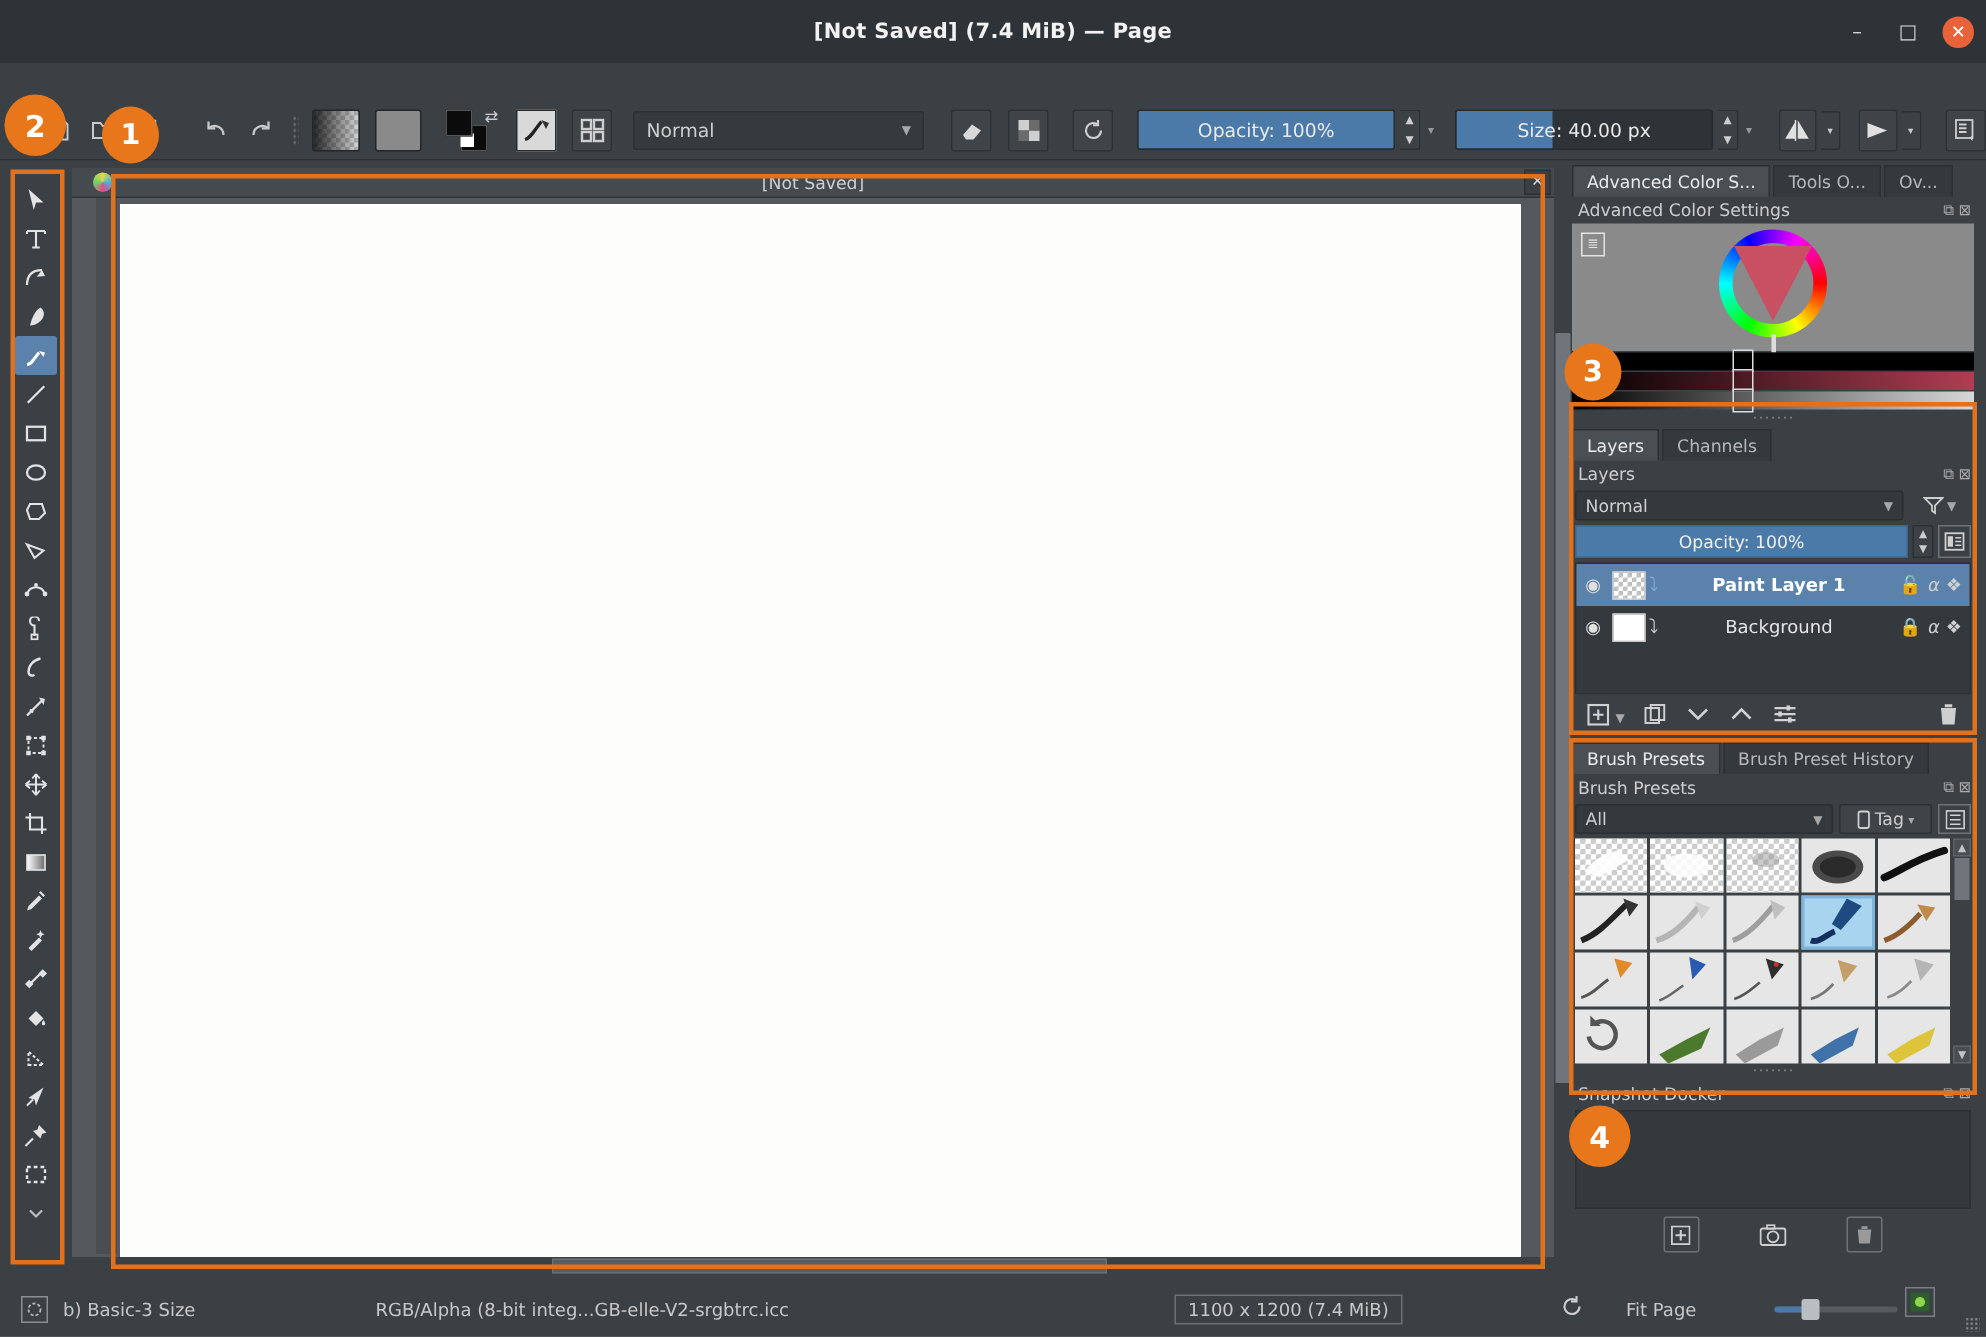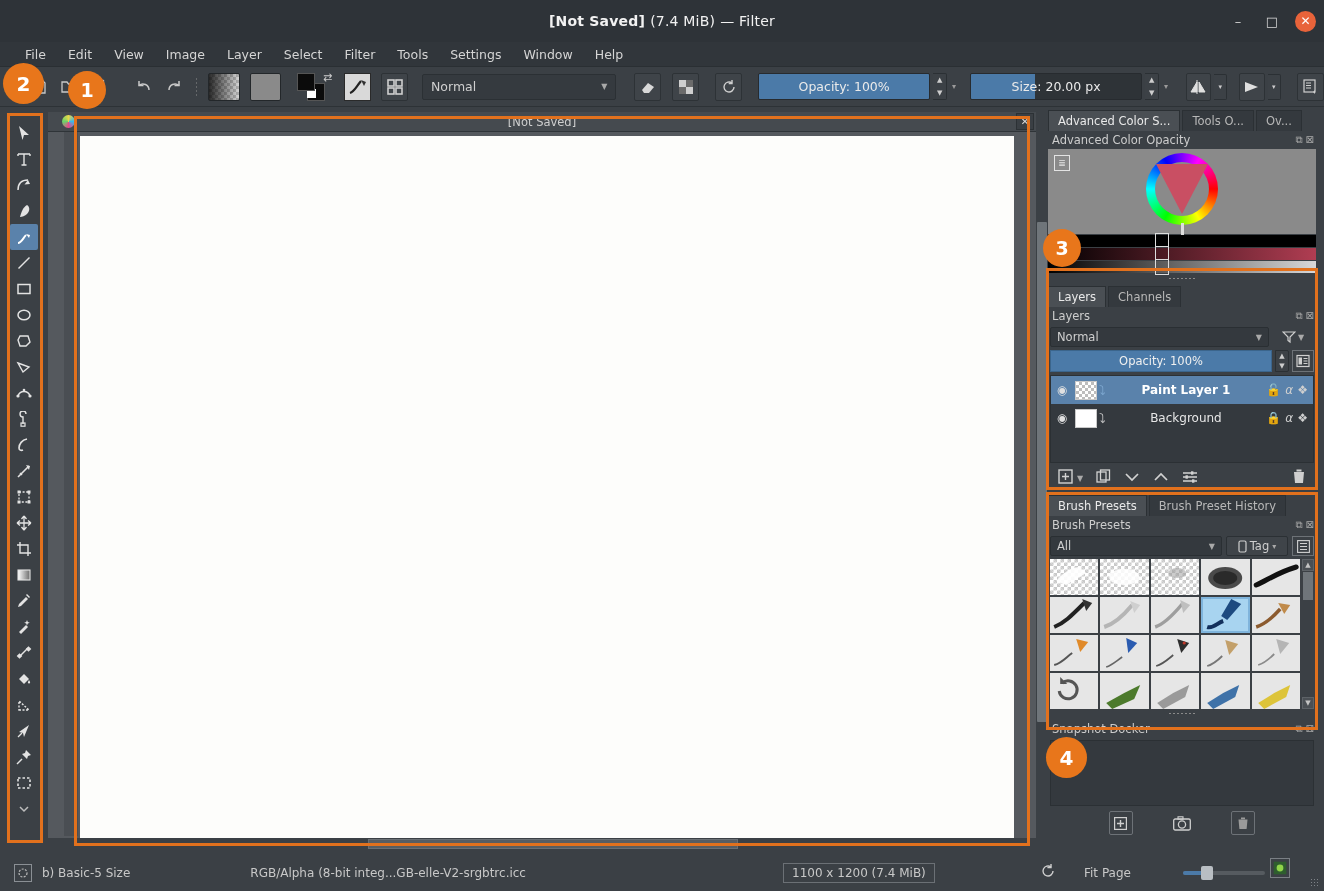--- a/index.html
+++ b/index.html
@@ -20,21 +20,21 @@
 
   
   .titlebar {
     position: absolute; left: 0; top: 0; width: 1324px; height: 42px;
     background: #2e3338;
     display: flex; align-items: center; justify-content: center;
   }
   .titlebar .title {
     font-size: 14px; font-weight: bold; color: #f2f2f2; letter-spacing: .2px;
   }
-  .titlebar .title .sub { font-weight: normal; }
+  .titlebar .title .sub { font-weight: bold; }
   .win-btns {
     position: absolute; right: 8px; top: 0; height: 42px;
     display: flex; align-items: center; gap: 12px;
   }
   .win-btn {
     width: 22px; height: 22px; display: flex; align-items: center; justify-content: center;
     color: #d6d6d6; font-size: 13px; line-height: 1;
   }
   .win-btn.close {
     width: 21px; height: 21px; border-radius: 50%;
@@ -296,42 +296,29 @@
 </style>
 </head>
 <body>
 
 <div id="app">
 
   <div class="titlebar">
     <div class="title">
       <span>[Not Saved]</span>
       <span class="sub">(7.4 MiB)</span>
-      <span class="sub">— Filter</span>
+      <span class="sub">— Page</span>
     </div>
     <div class="win-btns">
       <div class="win-btn">–</div>
       <div class="win-btn">□</div>
       <div class="win-btn close">✕</div>
     </div>
   </div>
 
-  <div class="menubar">
-    <div class="menu-item">File</div>
-    <div class="menu-item">Edit</div>
-    <div class="menu-item">View</div>
-    <div class="menu-item">Image</div>
-    <div class="menu-item">Layer</div>
-    <div class="menu-item">Select</div>
-    <div class="menu-item">Filter</div>
-    <div class="menu-item">Tools</div>
-    <div class="menu-item">Settings</div>
-    <div class="menu-item">Window</div>
-    <div class="menu-item">Help</div>
-  </div>
 
   <div class="toolbar">
     <div class="tb-btn">
       <svg width="17" height="17" viewBox="0 0 17 17">
           <path d="M4 2h6l3 3v10H4z" fill="none" stroke="#c9c9c9" stroke-width="1.3"></path>
         </svg>
     </div>
     <div class="tb-btn">
       <svg width="17" height="17" viewBox="0 0 17 17">
           <path d="M2 4h5l1.5 2H15v8H2z" fill="none" stroke="#c9c9c9" stroke-width="1.3"></path>
@@ -419,21 +406,21 @@
       <span class="lbl">Opacity: 100%</span>
     </div>
     <div class="spin">
         <span>▲</span>
         <span>▼</span>
       </div>
     <span class="mini-caret">▾</span>
     <div style="width:8px"></div>
     <div class="slider-ctrl" style="width:178px">
       <div class="fill" style="width:64px"></div>
-      <span class="lbl">Size: 20.00 px</span>
+      <span class="lbl">Size: 40.00 px</span>
     </div>
     <div class="spin">
         <span>▲</span>
         <span>▼</span>
       </div>
     <span class="mini-caret">▾</span>
     <div style="width:12px"></div>
     <div class="tb-box" style="width:26px">
       <svg width="18" height="16" viewBox="0 0 18 16">
           <path d="M8 1v14M8 3L2 13h6zM10 3l6 10h-6z" fill="#e0e0e0" stroke="#e0e0e0" stroke-width="1"></path>
@@ -643,21 +630,21 @@
   </div>
 
   <div class="dock">
 
     <div class="tabrow">
       <div class="dtab active">Advanced Color S...</div>
       <div class="dtab">Tools O...</div>
       <div class="dtab">Ov...</div>
     </div>
     <div class="dock-title">
-      <span>Advanced Color Opacity</span>
+      <span>Advanced Color Settings</span>
       <span class="tbtns">
         <span>⧉</span>
         <span>⊠</span>
       </span>
     </div>
     <div class="dock-body">
       <div class="cs-box">
         <div class="cs-docicon">≣</div>
         <div class="wheel">
           <div class="tri"></div>
@@ -941,21 +928,21 @@
       </div>
     </div>
   </div>
 
   <div class="statusbar">
     <div class="sb-icon">
       <svg width="12" height="12" viewBox="0 0 12 12">
           <circle cx="6" cy="6" r="4" fill="none" stroke="#b9b9b9" stroke-width="1.2" stroke-dasharray="2 1.4"></circle>
         </svg>
     </div>
-    <div class="sb-preset">b) Basic-5 Size</div>
+    <div class="sb-preset">b) Basic-3 Size</div>
     <div class="sb-cs">RGB/Alpha (8-bit integ...GB-elle-V2-srgbtrc.icc</div>
     <div class="sb-dim">1100 x 1200 (7.4 MiB)</div>
     <div class="sb-reset">
       <svg width="16" height="16" viewBox="0 0 16 16">
           <path d="M13 8a5 5 0 1 1-2-4" fill="none" stroke="#cfcfcf" stroke-width="1.4"></path>
           <path d="M11 1v3.6H7.4" fill="none" stroke="#cfcfcf" stroke-width="1.4"></path>
         </svg>
     </div>
     <div class="sb-fit">Fit Page</div>
     <div class="sb-zoom-track">

